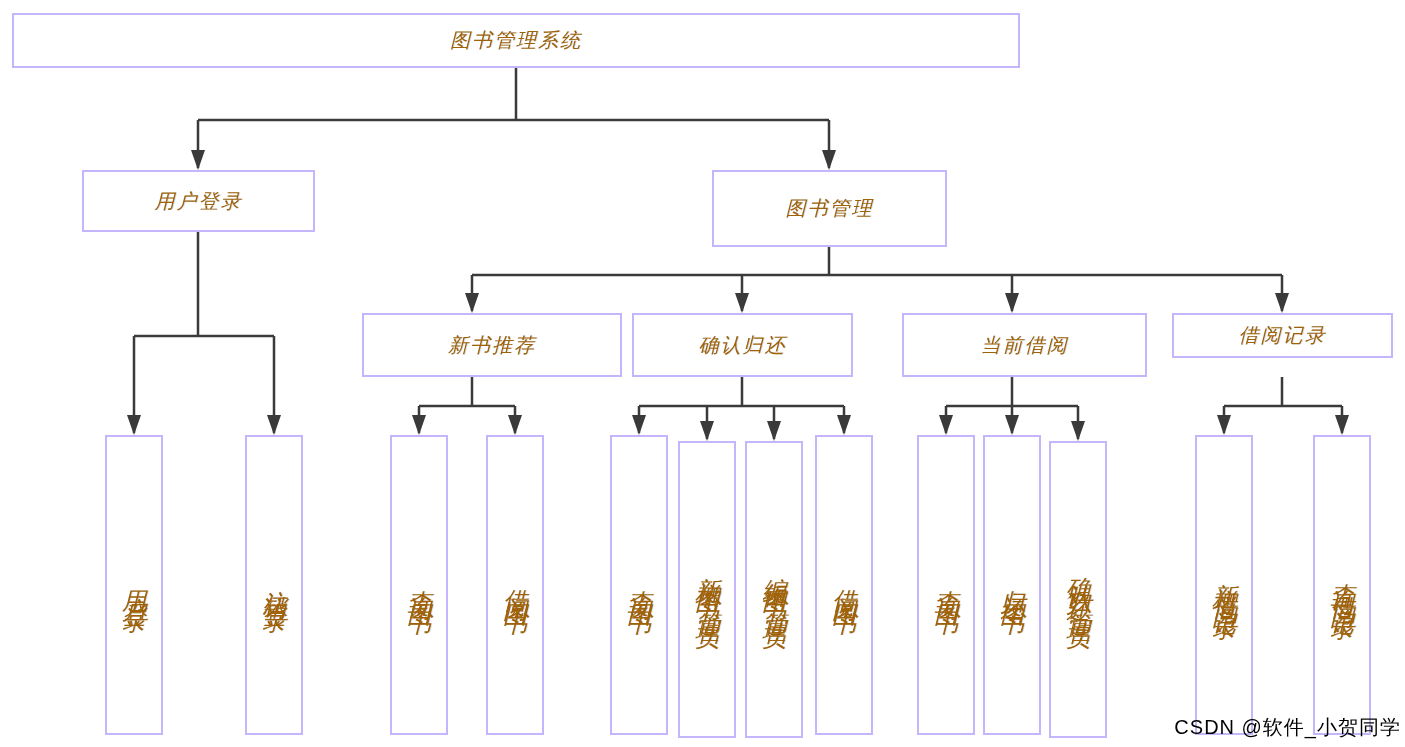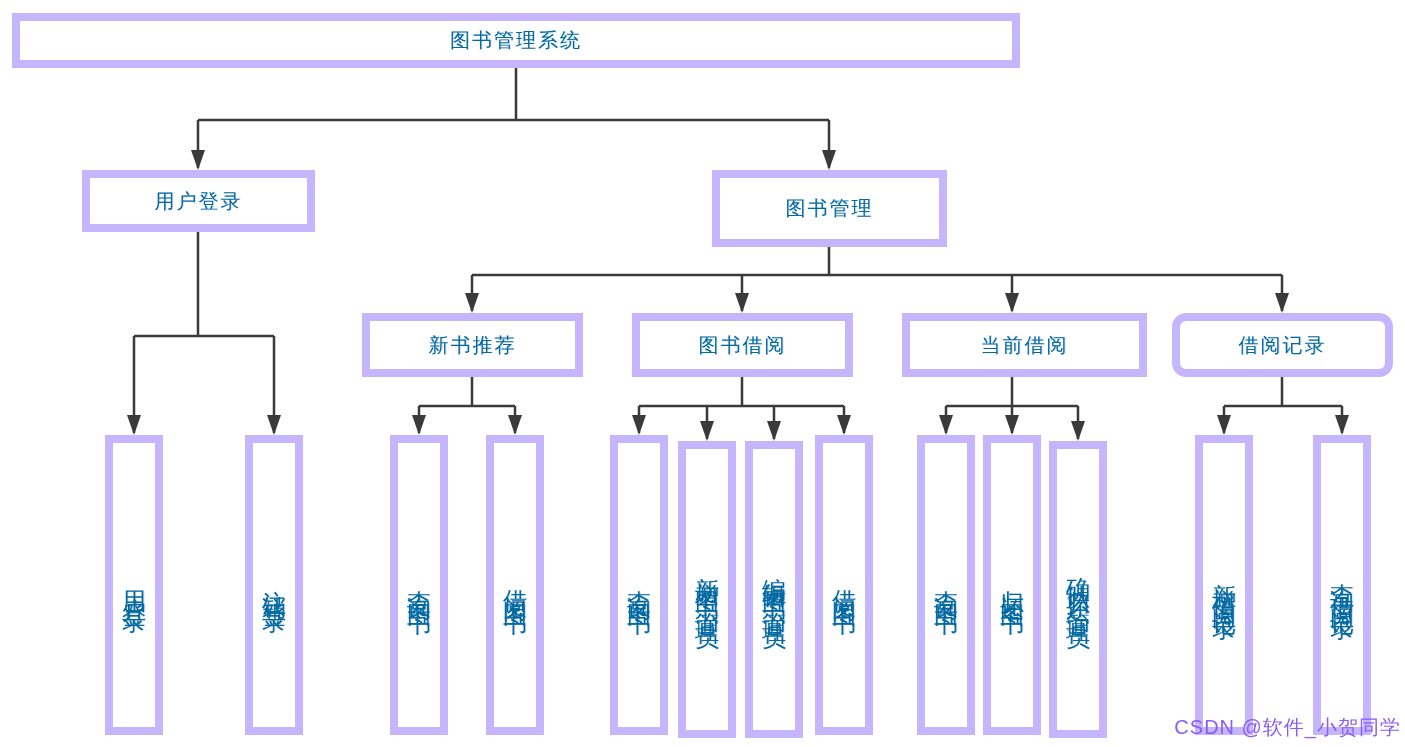--- a/index.html
+++ b/index.html
@@ -16,48 +16,49 @@
     overflow: hidden;
   }
   svg.wires {
     position: absolute;
     left: 0; top: 0;
     width: 1405px; height: 747px;
   }
   .node {
     position: absolute;
     box-sizing: border-box;
-    border: 8px solid #c4b5fd;
+    border: 2px solid #c4b5fd;
     background: #ffffff;
     display: flex;
     align-items: center;
     justify-content: center;
-    color: #0369a1;
+    color: #a16207;
     text-shadow: 1px 0 0 rgba(90,140,220,0.25);
+    font-style: italic;
   }
   .node.h { font-size: 20px; letter-spacing: 2px; }
   .node.root { font-size: 20px; }
   .node.leaf {
     width: 58px;
     height: 300px;
   }
   .node.leaf .vtext {
     writing-mode: vertical-rl;
     text-orientation: mixed;
     font-size: 24px;
     letter-spacing: 7px;
     line-height: 1;
     white-space: nowrap;
   }
   .watermark {
     position: absolute;
     right: 4px;
     bottom: 6px;
     font-size: 20px;
-    color: #8b5cf6;
+    color: #000000;
     letter-spacing: 1px;
     z-index: 5;
   }
 </style>
 </head>
 <body>
 
 <div class="canvas">
 
   <svg class="wires" viewBox="0 0 1405 747">
@@ -98,24 +99,24 @@
       <polygon points="1217,415 1231,415 1224,435"></polygon>
       <polygon points="1335,415 1349,415 1342,435"></polygon>
     </g>
   </svg>
 
   <div class="node root h" style="left:12px; top:13px; width:1008px; height:55px;">图书管理系统</div>
 
   <div class="node h" style="left:82px; top:170px; width:233px; height:62px;">用户登录</div>
   <div class="node h" style="left:712px; top:170px; width:235px; height:77px;">图书管理</div>
 
-  <div class="node h" style="left:362px; top:313px; width:221px; height:64px;">新书推荐</div>
-  <div class="node h" style="left:632px; top:313px; width:221px; height:64px;">图书借阅</div>
+  <div class="node h" style="left:362px; top:313px; width:260px; height:64px;">新书推荐</div>
+  <div class="node h" style="left:632px; top:313px; width:221px; height:64px;">确认归还</div>
   <div class="node h" style="left:902px; top:313px; width:245px; height:64px;">当前借阅</div>
-  <div class="node h" style="left:1172px; top:313px; width:221px; height:64px;border-radius:14px;">借阅记录</div>
+  <div class="node h" style="left:1172px; top:313px; width:221px; height:45px;">借阅记录</div>
 
   <div class="node leaf" style="left:105px; top:435px;">
     <span class="vtext">用户登录</span>
   </div>
   <div class="node leaf" style="left:245px; top:435px;">
     <span class="vtext">注销登录</span>
   </div>
 
   <div class="node leaf" style="left:390px; top:435px;">
     <span class="vtext">查询图书</span>

